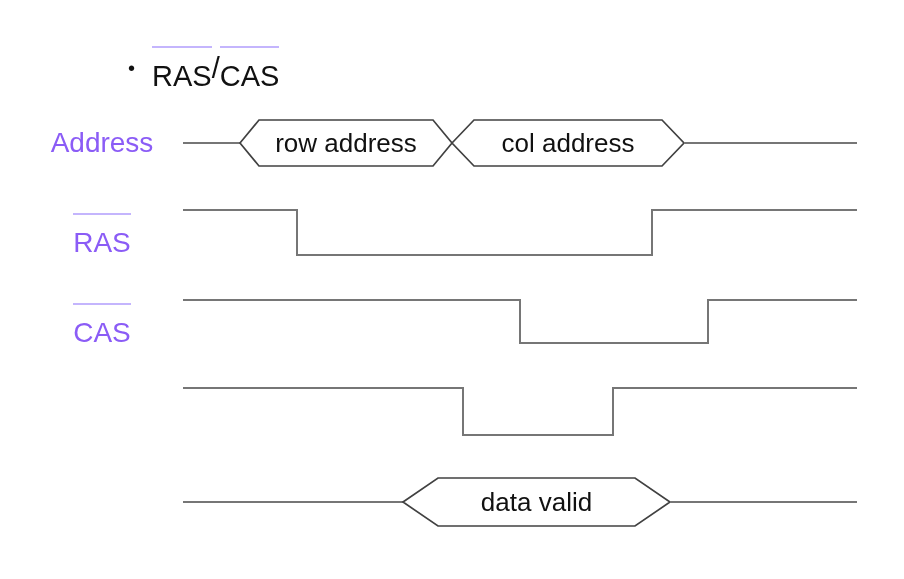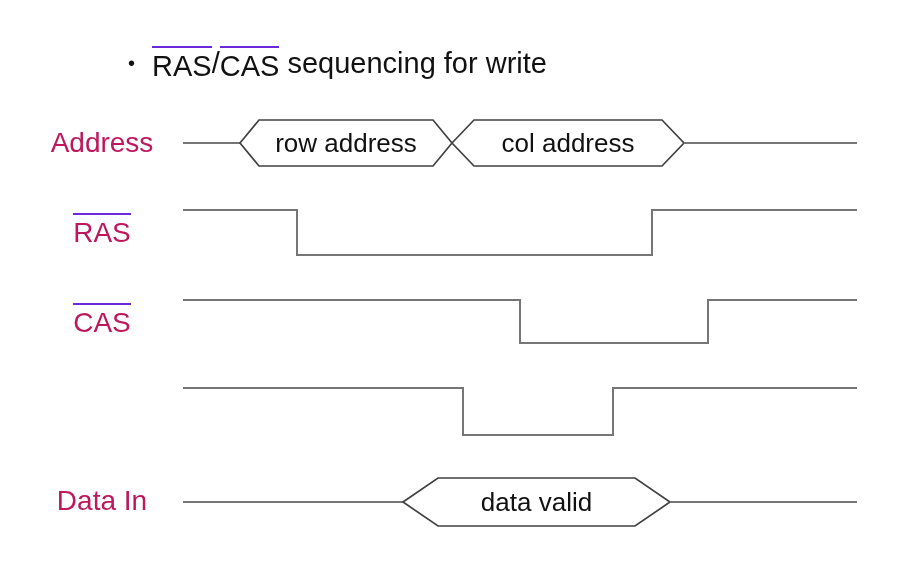--- a/index.html
+++ b/index.html
@@ -23,65 +23,61 @@
     letter-spacing: 0px;
   }
   .bullet {
     font-size: 20px;
     margin-right: 17px;
     color: #111111;
   }
   .tpart { white-space: pre; line-height: 1.1; display: inline-block; }
   .ov {
     display: inline-block;
-    border-top: 2px solid #6d28d9;
-    padding-top: 4px;
+    border-top: 2px solid #c4b5fd;
+    padding-top: 14px;
     line-height: 1.02;
   }
   .sig-label {
     position: absolute;
     left: 27px;
     width: 150px;
     text-align: center;
     font-size: 28px;
-    color: #be185d;
+    color: #8b5cf6;
     line-height: 1;
   }
   svg.waveform { position: absolute; left: 0; top: 0; }
   svg.waveform text { font-family: "Liberation Sans", sans-serif; }
 </style>
 </head>
 <body>
 
 <div class="canvas">
 
   <div class="title">
     <span class="bullet">•</span>
     <span class="tpart ov">RAS</span>
     <span class="tpart">/</span>
     <span class="tpart ov">CAS</span>
-    <span class="tpart"> sequencing for write</span>
   </div>
 
   <div class="sig-label" style="top:129px">
     <span>Address</span>
   </div>
 
   <div class="sig-label" style="top:213px">
     <span class="ov">RAS</span>
   </div>
 
   <div class="sig-label" style="top:303px">
     <span class="ov">CAS</span>
   </div>
 
 
-  <div class="sig-label" style="top:487px">
-    <span>Data In</span>
-  </div>
 
   <svg class="waveform" width="904" height="579" viewBox="0 0 904 579">
       <line x1="183" y1="143" x2="240" y2="143" stroke="#767676" stroke-width="2"></line>
       <polygon points="240,143 259,120 433,120 452,143 433,166 259,166" fill="#ffffff" stroke="#414141" stroke-width="1.7" stroke-linejoin="miter"></polygon>
       <text x="346" y="152" text-anchor="middle" font-size="26" fill="#111111">row address</text>
       <polygon points="452,143 474,120 662,120 684,143 662,166 474,166" fill="#ffffff" stroke="#414141" stroke-width="1.7" stroke-linejoin="miter"></polygon>
       <text x="568" y="152" text-anchor="middle" font-size="26" fill="#111111">col address</text>
       <line x1="684" y1="143" x2="857" y2="143" stroke="#767676" stroke-width="2"></line>
       <polyline points="183,210 297,210 297,255 652,255 652,210 857,210" fill="none" stroke="#767676" stroke-width="2" stroke-linejoin="miter"></polyline>
       <polyline points="183,300 520,300 520,343 708,343 708,300 857,300" fill="none" stroke="#767676" stroke-width="2" stroke-linejoin="miter"></polyline>

